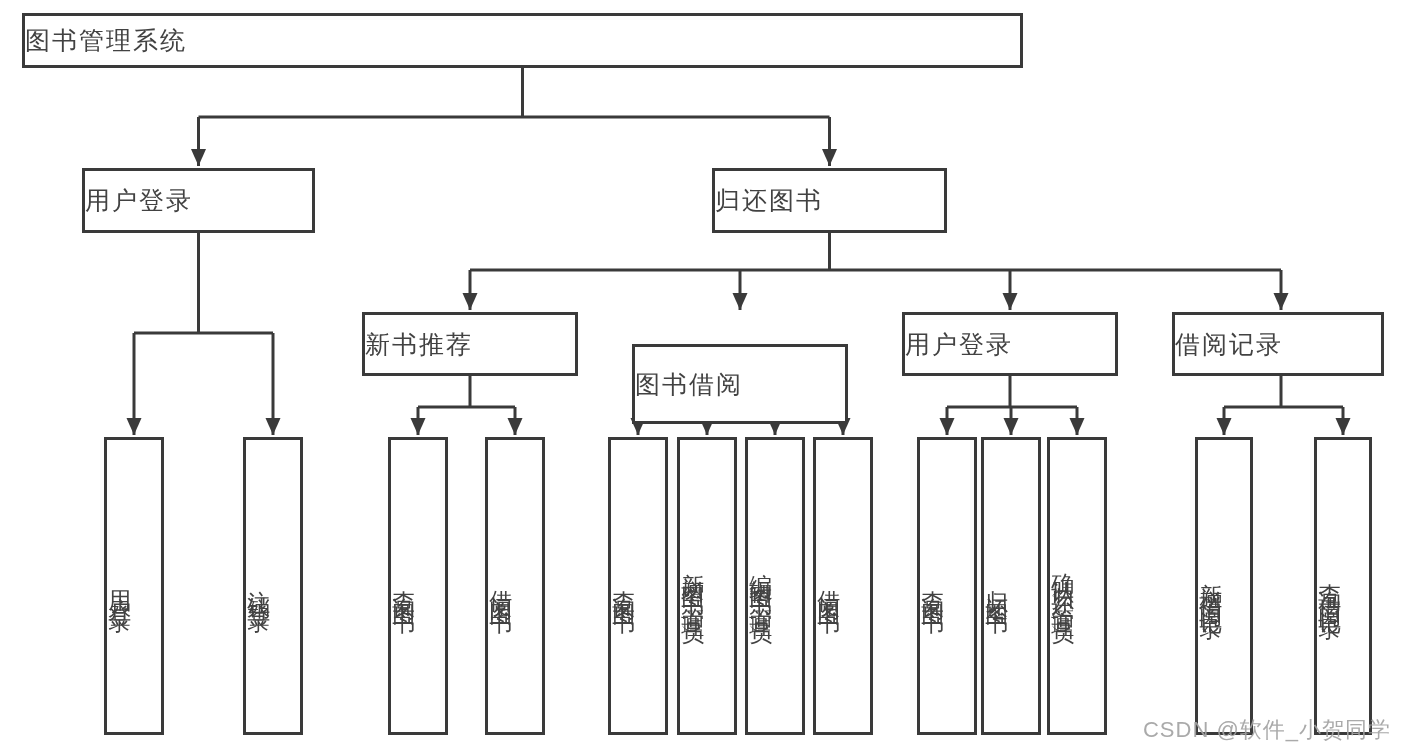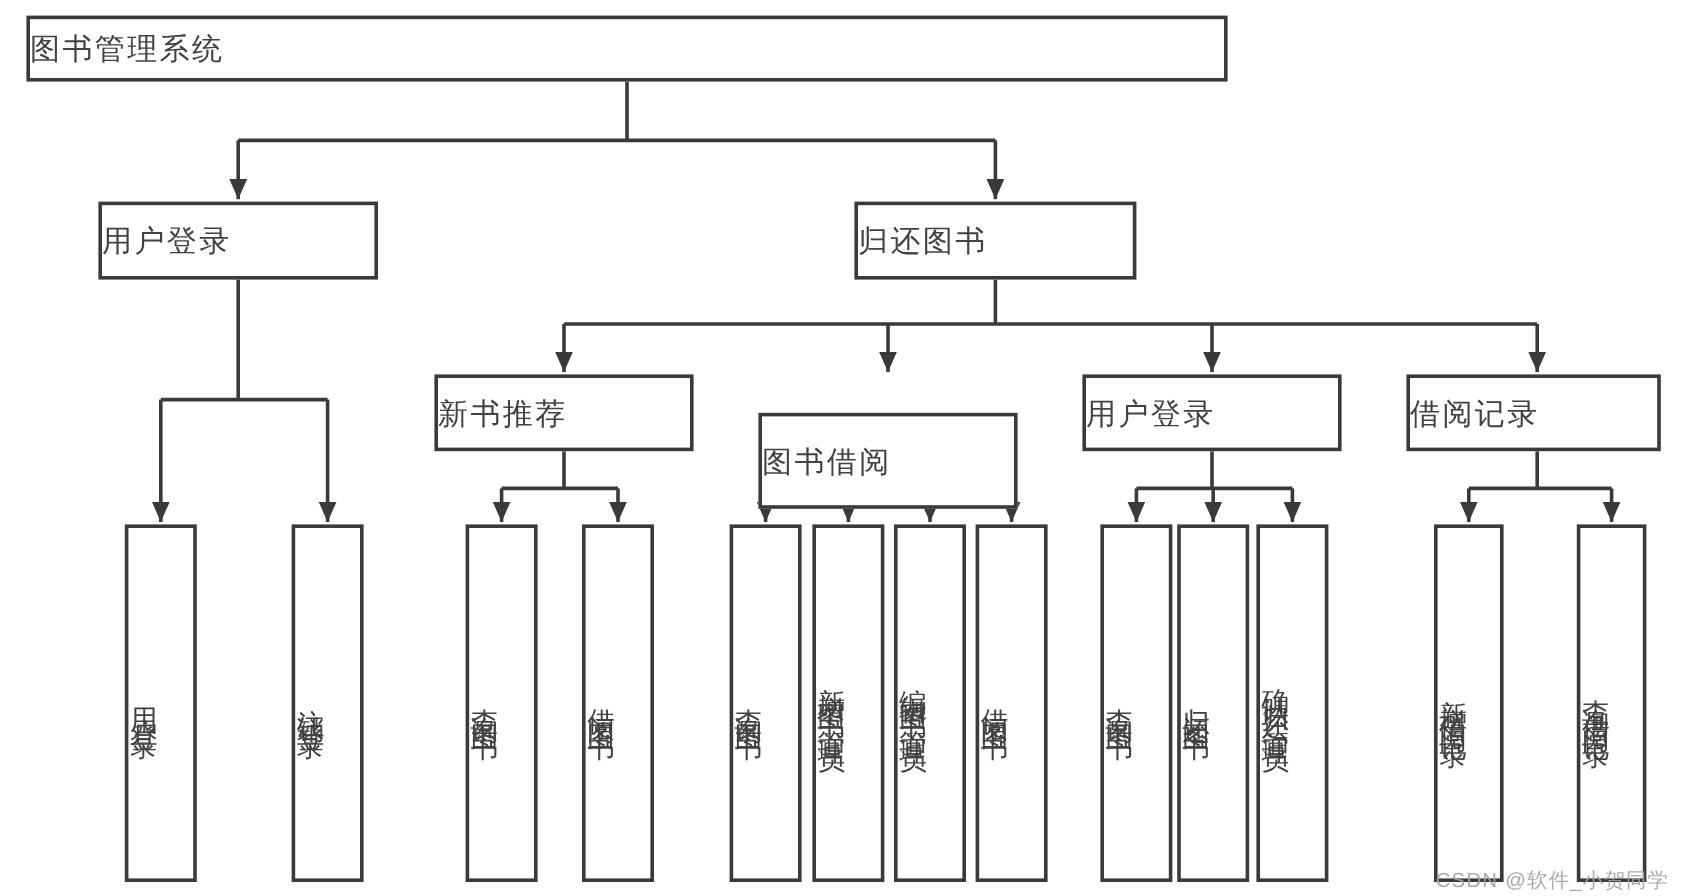--- a/index.html
+++ b/index.html
@@ -15,21 +15,21 @@
     display:flex;align-items:center;justify-content:flex-start;
     color:#424242;
   }
   .node.h .lbl{font-size:25px;letter-spacing:2px;white-space:nowrap;}
   .node.v .lbl{
     writing-mode:vertical-rl;text-orientation:mixed;
     font-size:23px;letter-spacing:7px;line-height:1.1;white-space:nowrap;
   }
   .watermark{
     position:absolute;right:14px;bottom:2px;z-index:6;
-    color:#a3a3a3;font-size:17px;letter-spacing:1px;opacity:.92;
+    color:#a3a3a3;font-size:22px;letter-spacing:1px;opacity:.92;
     white-space:nowrap;
     margin-left:40px;
   }
 </style>
 </head>
 <body>
 
 <div class="canvas">
 
   <svg class="wires" width="1405" height="747" viewBox="0 0 1405 747">

